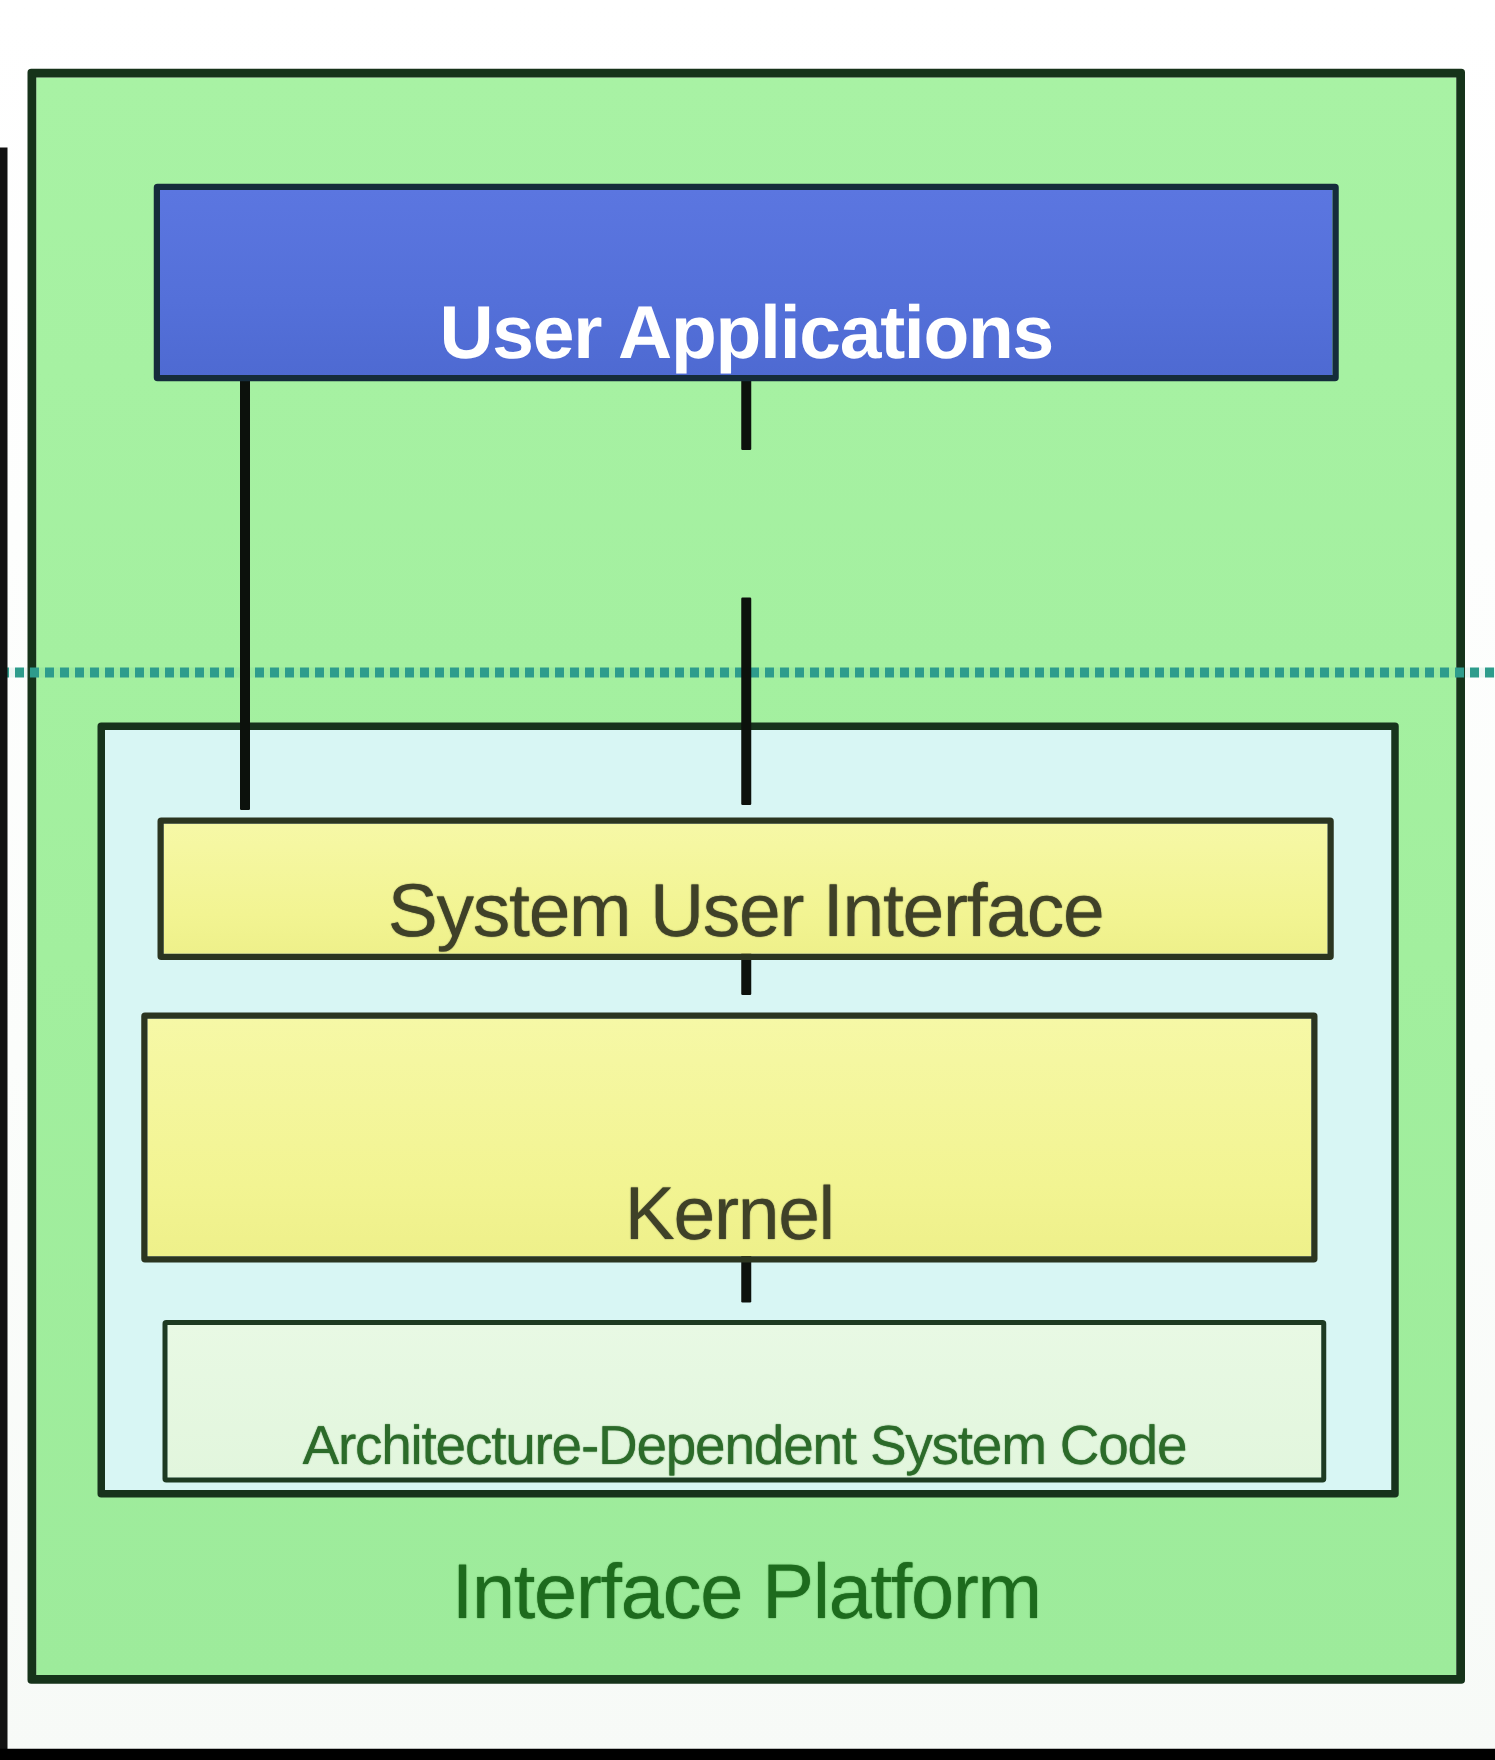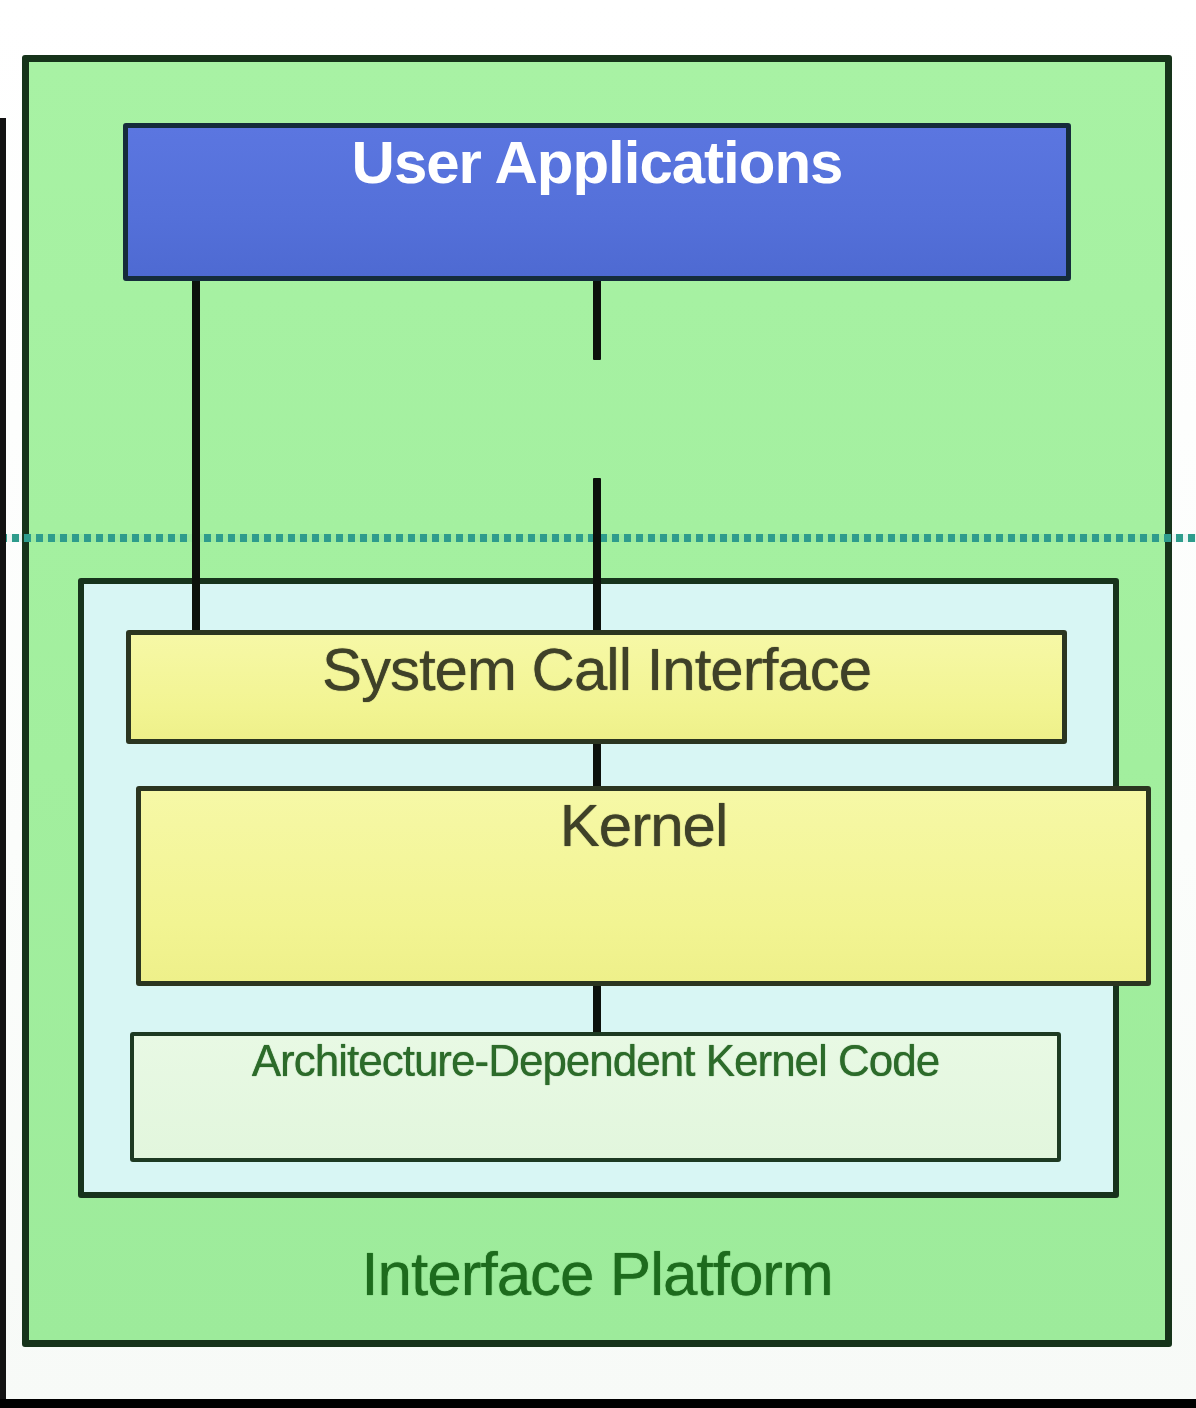--- a/index.html
+++ b/index.html
@@ -51,22 +51,22 @@
   
   .connector { width: 8px; background: #0c110c; z-index: 4; border-radius: 1px; }
   .conn-left        { left: 192px; top: 268px; height: 380px; }
   .conn-ua-gnu      { left: 593px; top: 268px; height: 92px;  }
   .conn-gnu-sci     { left: 593px; top: 478px; height: 166px; }
   .conn-sci-kernel  { left: 593px; top: 736px; height: 60px;  }
   .conn-kernel-arch { left: 593px; top: 976px; height: 66px;  }
 
   
   .node {
-    display: flex; align-items: flex-start; justify-content: center;
-    z-index: 5; border-radius: 3px;
+    display: flex; align-items: flex-end; justify-content: center;
+    z-index: 5; border-radius: 3px; margin-top: 24px;
   }
   .node .lbl {
     white-space: nowrap;
     letter-spacing: -1px;
     filter: blur(0.55px);
   }
 
   .blue-box {
     background: linear-gradient(180deg, #5b76e0 0%, #5470d9 60%, #4e6ad2 100%);
     border: 5px solid #152c3b;
@@ -80,21 +80,21 @@
     border: 5px solid #2b3520;
   }
   .yellow-box .lbl {
     color: #3f4128; font-weight: 400; font-size: 60px;
     text-shadow: 0 0 1px #3f4128;
   }
 
   .box-user-apps { left: 123px; top: 123px; width: 948px; height: 158px; }
   .box-glibc     { left: 362px; top: 345px; width: 709px; height: 147px; }
   .box-sci       { left: 126px; top: 630px; width: 941px; height: 114px; }
-  .box-kernel    { left: 136px; top: 786px; width: 1015px; height: 200px; }
+  .box-kernel    { left: 113px; top: 786px; width: 941px; height: 200px; }
 
   .box-arch {
     left: 130px; top: 1032px; width: 931px; height: 130px;
     background: linear-gradient(180deg, #e8f9e4 0%, #e2f6dd 100%);
     border: 4px solid #1d3a22;
   }
   .box-arch .lbl {
     color: #2c6b2a; font-weight: 400; font-size: 44px;
     text-shadow: 0 0 1px #2c6b2a;
   }
@@ -128,29 +128,29 @@
   <div class="abs connector conn-gnu-sci"></div>
   <div class="abs connector conn-sci-kernel"></div>
   <div class="abs connector conn-kernel-arch"></div>
 
   <div class="abs node blue-box box-user-apps">
     <span class="lbl">User Applications</span>
   </div>
 
 
   <div class="abs node yellow-box box-sci">
-    <span class="lbl">System Call Interface</span>
+    <span class="lbl">System User Interface</span>
   </div>
 
   <div class="abs node yellow-box box-kernel">
     <span class="lbl">Kernel</span>
   </div>
 
   <div class="abs node box-arch">
-    <span class="lbl">Architecture-Dependent Kernel Code</span>
+    <span class="lbl">Architecture-Dependent System Code</span>
   </div>
 
   <div class="abs hw-label-row">
     <span class="lbl">Interface Platform</span>
   </div>
 
   <div class="abs edge-left"></div>
   <div class="abs letterbox-bottom"></div>
 
 </div>

